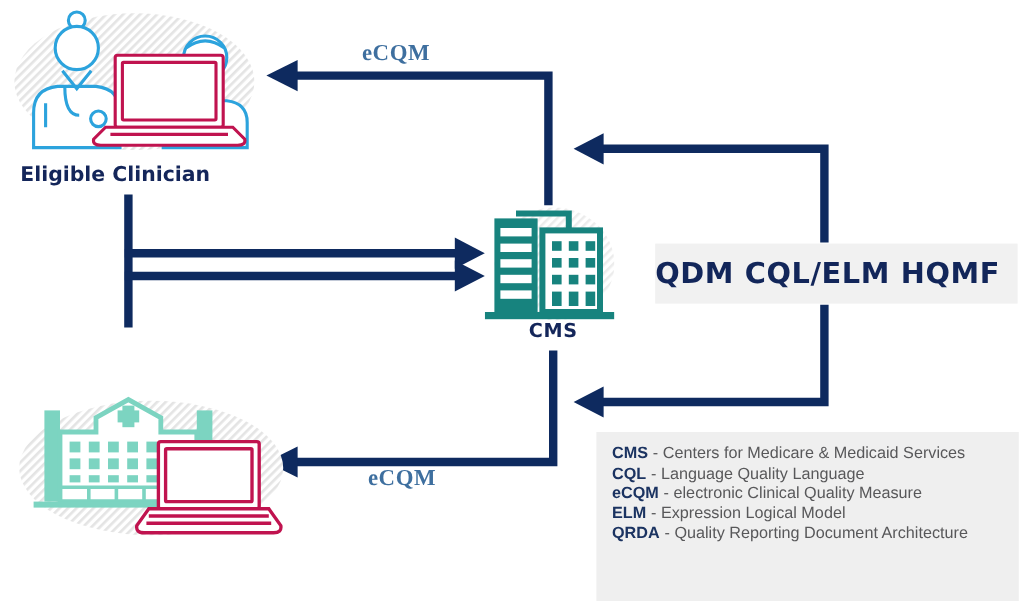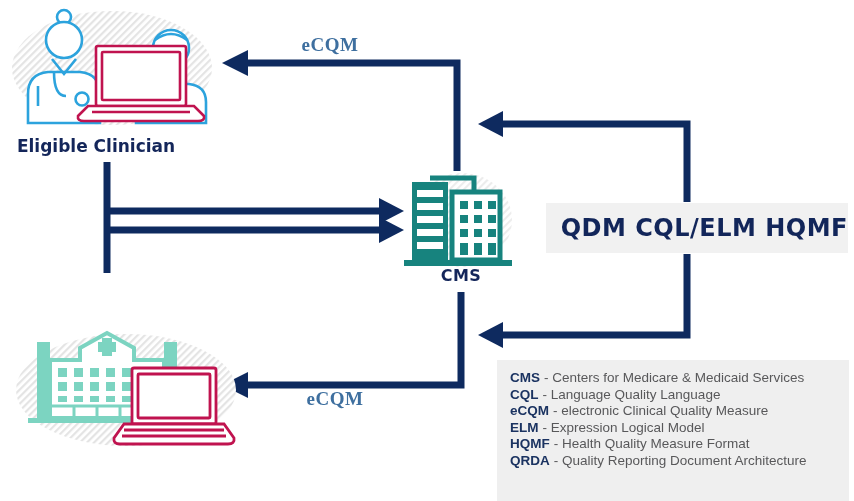--- a/index.html
+++ b/index.html
@@ -7,21 +7,21 @@
           font-family:"DejaVu Sans",sans-serif;}
   .abs{position:absolute;}
   svg{display:block;}
 
   .node-label{color:#14265a;font-weight:bold;font-size:17px;text-align:center;
               font-family:"DejaVu Sans",sans-serif;}
   .flow-label{color:#3e6f9f;font-weight:bold;font-size:19px;text-align:center;
               font-family:"Liberation Serif",serif;letter-spacing:0.5px;}
 
   #standards-box{left:546px;top:203px;width:302px;height:50px;background:#f1f1f1;
-                 display:flex;align-items:center;justify-content:flex-end;}
+                 display:flex;align-items:center;justify-content:flex-start;}
   #standards-box .txt{color:#12265a;font-weight:bold;font-size:24px;letter-spacing:0.5px;
                       font-family:"DejaVu Sans",sans-serif;white-space:nowrap;}
 
   #legend-box{left:497px;top:360px;width:352px;height:167px;background:#efefef;
               padding:10px 0 0 13px;box-sizing:border-box;}
   .legend-row{font-size:13.5px;line-height:16.6px;white-space:nowrap;
               font-family:"Liberation Sans",sans-serif;color:#58585a;}
   .legend-term{color:#1b3361;font-weight:bold;margin-right:4px;}
 
   .lbl-ecqm-top{left:288px;top:34px;width:84px;}
@@ -210,20 +210,17 @@
     <div class="legend-row">
       <span class="legend-term">CQL</span><span>- Language Quality Language</span>
     </div>
     <div class="legend-row">
       <span class="legend-term">eCQM</span><span>- electronic Clinical Quality Measure</span>
     </div>
     <div class="legend-row">
       <span class="legend-term">ELM</span><span>- Expression Logical Model</span>
     </div>
     <div class="legend-row">
-      <span class="legend-term">HQMF</span><span>- Health Quality Measure Format</span>
-    </div>
-    <div class="legend-row">
       <span class="legend-term">QRDA</span><span>- Quality Reporting Document Architecture</span>
     </div>
   </div>
 
 </div>
 
 </body></html>

